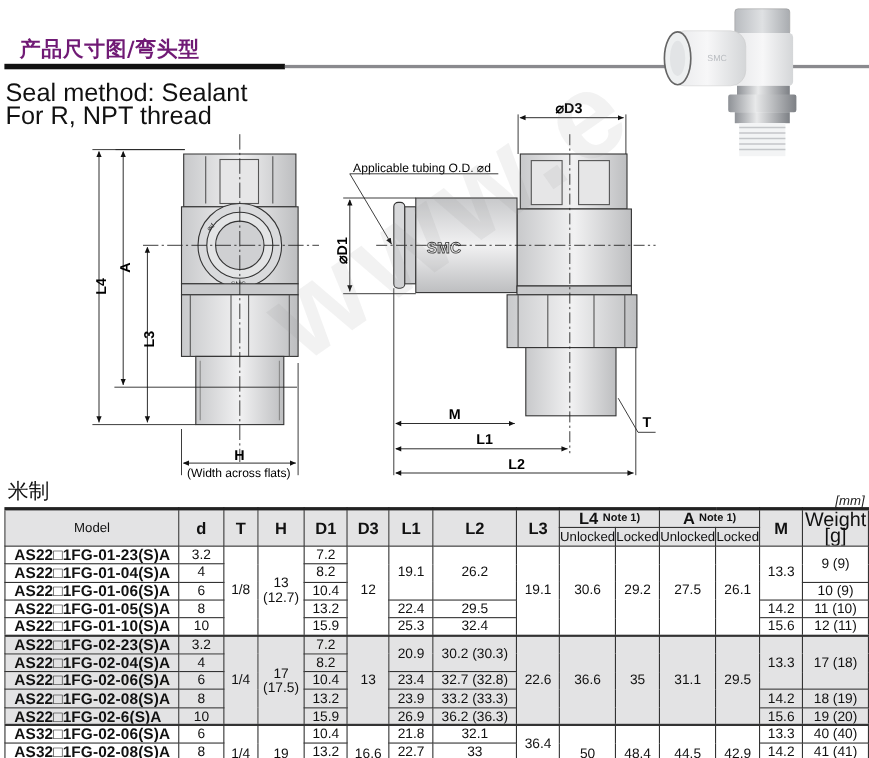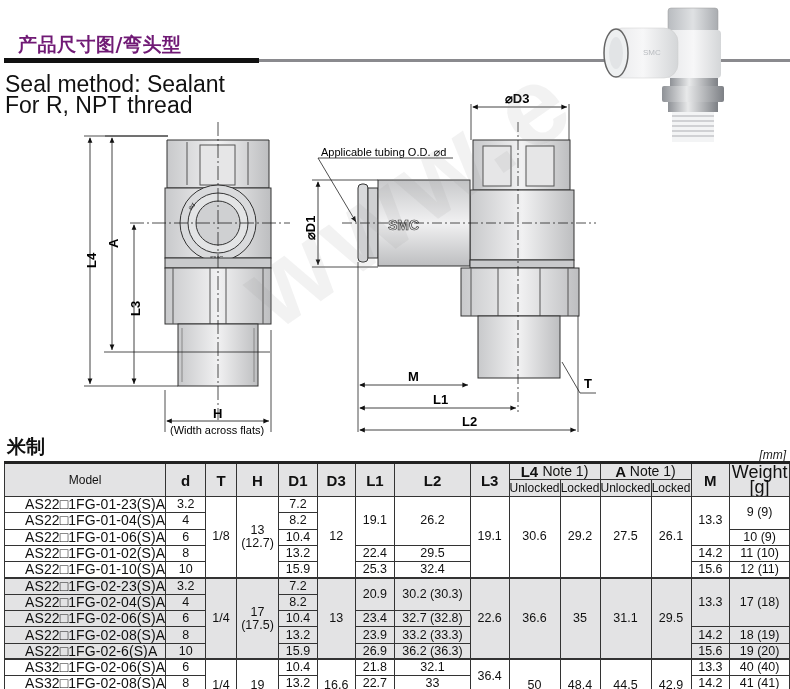--- a/index.html
+++ b/index.html
@@ -13,30 +13,30 @@
 
   .subtitle { position: absolute; left: 5px; font-size: 23px; font-weight: normal; color: #111; }
   .sub1 { top: 71px; }
   .sub2 { top: 92px; text-align: center; }
 
   .product-photo { position: absolute; left: 598px; top: 0px; width: 130px; height: 146px; }
 
   .drawing { position: absolute; }
   .drawing svg { display: block; }
 
-  .metric-title { position: absolute; left: 7px; top: 434px; font-size: 19px; font-weight: bold; font-family: "DejaVu Sans", sans-serif; }
+  .metric-title { position: absolute; left: 7px; top: 434px; font-size: 19px; font-weight: normal; font-family: "DejaVu Sans", sans-serif; }
   .unit-label { position: absolute; right: 4px; top: 448px; font-size: 12px; color: #222; font-style: italic; }
 
   table.spec { position: absolute; left: 4px; top: 461px; border-collapse: collapse; table-layout: fixed; border-top: 3px solid #222; }
   table.spec th, table.spec td { border: 1px solid #333; text-align: center; vertical-align: middle; font-size: 12.5px; line-height: 13px; padding: 0; overflow: hidden; white-space: nowrap; }
   table.spec th { background: #e3e3e4; font-weight: normal; font-size: 12px; }
   table.spec th.big { font-weight: bold; font-size: 15px; }
-  table.spec th .note { font-size: 14px; font-weight: normal; vertical-align: top; }
+  table.spec th .note { font-size: 10px; font-weight: bold; vertical-align: top; }
   table.spec th.sub { font-size: 12px; height: 17px; }
-  table.spec td.model { text-align: left; font-weight: normal; font-size: 14px; padding-left: 20px; letter-spacing: 0.1px; }
+  table.spec td.model { text-align: left; font-weight: bold; font-size: 14px; padding-left: 8px; letter-spacing: 0.1px; }
   table.spec tr.r td { height: 16.3px; }
   table.spec tr.g2 td { background: #e3e3e4; }
   table.spec tr.g2 td.model { background: #e3e3e4; }
   table.spec tr.g3 td { background: #fff; }
 
   .watermark { position: absolute; left: 220px; top: 130px; font-size: 110px; font-weight: bold; color: rgba(150,150,150,0.12); transform: rotate(-35deg); pointer-events: none; letter-spacing: 6px; }
 </style>
 </head>
 <body>
 
@@ -296,21 +296,21 @@
       <td>4</td>
       <td>8.2</td>
     </tr>
     <tr class="r">
       <td class="model">AS22□1FG-01-06(S)A</td>
       <td>6</td>
       <td>10.4</td>
       <td>10 (9)</td>
     </tr>
     <tr class="r">
-      <td class="model">AS22□1FG-01-02(S)A</td>
+      <td class="model">AS22□1FG-01-05(S)A</td>
       <td>8</td>
       <td>13.2</td>
       <td>22.4</td>
       <td>29.5</td>
       <td>14.2</td>
       <td>11 (10)</td>
     </tr>
     <tr class="r">
       <td class="model">AS22□1FG-01-10(S)A</td>
       <td>10</td>

